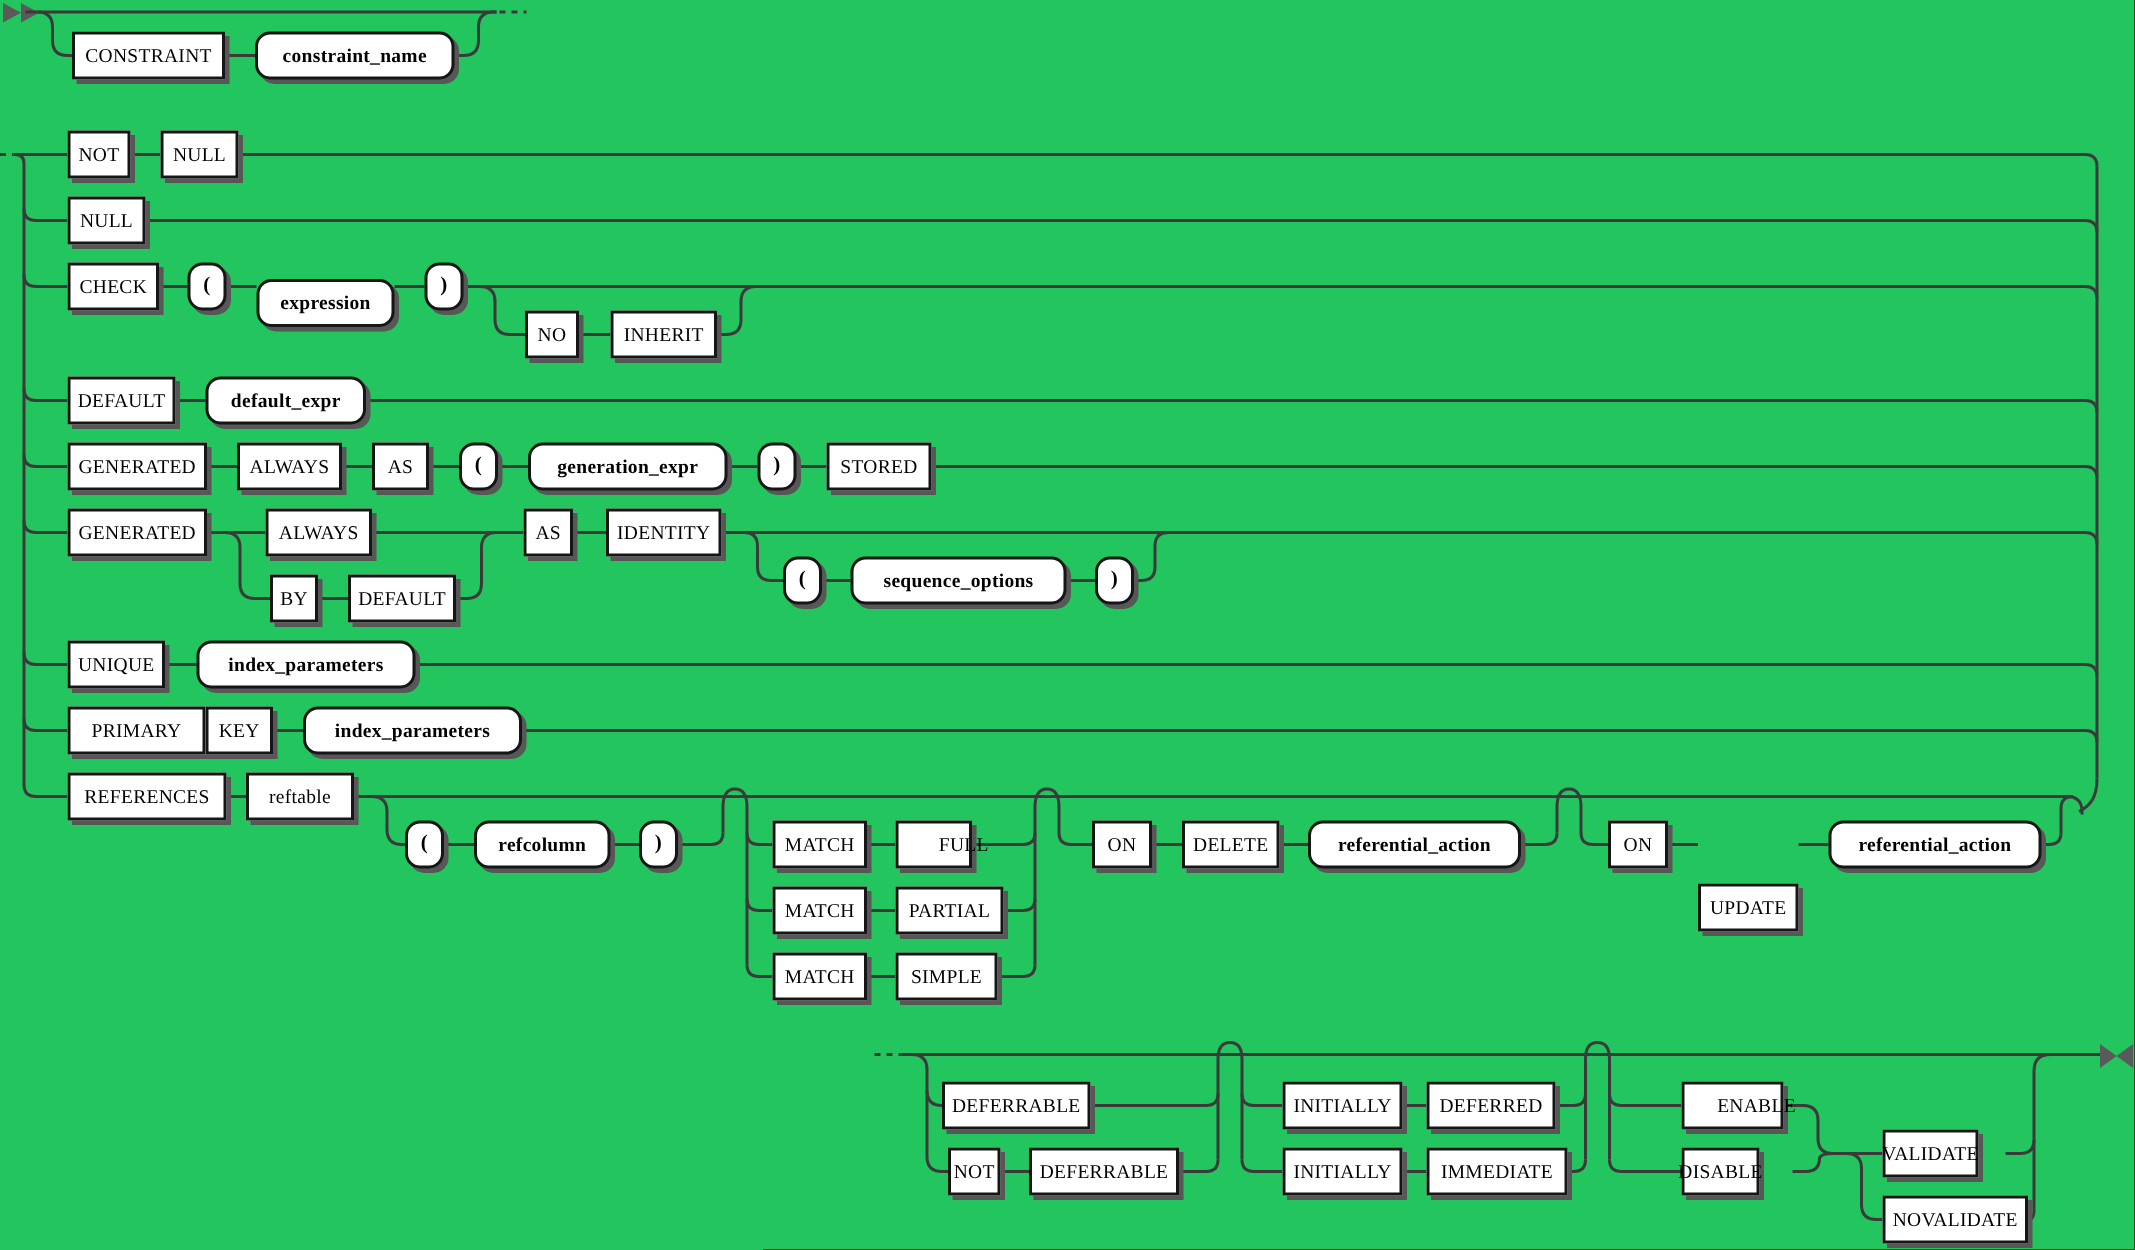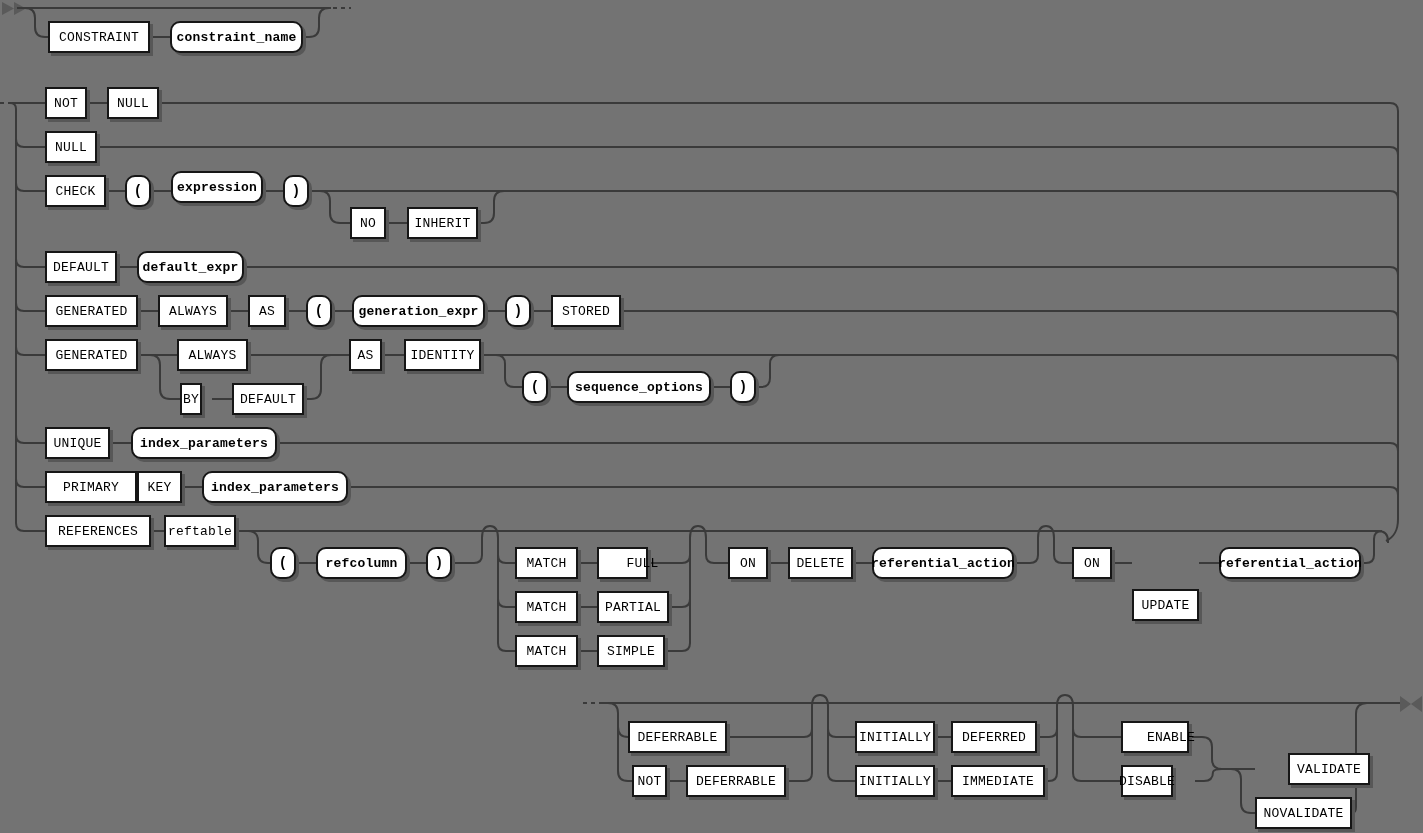--- a/index.html
+++ b/index.html
@@ -1,18 +1,18 @@
 <!DOCTYPE html>
 <html><head>
 <meta charset="utf-8">
 <style>
   html,body{margin:0;padding:0;background:#000;}
   .stage{
-    position:relative;width:1423px;height:833px;background:#737373;
-    font-family:Liberation Mono, monospace;overflow:hidden;
+    position:relative;width:1423px;height:833px;background:#22c55e;
+    font-family:Liberation Serif, serif;overflow:hidden;
   }
   .stage svg{position:absolute;left:0;top:0;}
   .rail{fill:none;stroke:#3a3a3a;stroke-width:2;stroke-linecap:butt;}
   .dash{stroke-dasharray:4 4;}
   .marker{fill:#5a5a5a;stroke:none;}
   .node{
     position:absolute;height:32px;box-sizing:border-box;background:#fff;
     border:2px solid #161616;box-shadow:3px 3px 0 #575757;color:#000;
     display:flex;align-items:center;justify-content:center;
     font-size:13px;letter-spacing:.2px;white-space:nowrap;
@@ -175,36 +175,36 @@
   </svg>
 
   <div id="nodes">
       <div class="node keyword" style="left: 48px; top: 21px; width: 102px;">CONSTRAINT</div>
       <div class="node nonterminal" style="left: 170px; top: 21px; width: 133px;">constraint_name</div>
       <div class="node keyword" style="left: 45px; top: 87px; width: 42px;">NOT</div>
       <div class="node keyword" style="left: 107px; top: 87px; width: 52px;">NULL</div>
       <div class="node keyword" style="left: 45px; top: 131px; width: 52px;">NULL</div>
       <div class="node keyword" style="left: 45px; top: 175px; width: 61px;">CHECK</div>
       <div class="node literal" style="left: 125px; top: 175px; width: 26px;">(</div>
-      <div class="node nonterminal" style="left: 171px; top: 171px; width: 92px;">expression</div>
+      <div class="node nonterminal" style="left: 171px; top: 186px; width: 92px;">expression</div>
       <div class="node literal" style="left: 283px; top: 175px; width: 26px;">)</div>
       <div class="node keyword" style="left: 350px; top: 207px; width: 36px;">NO</div>
       <div class="node keyword" style="left: 407px; top: 207px; width: 71px;">INHERIT</div>
       <div class="node keyword" style="left: 45px; top: 251px; width: 72px;">DEFAULT</div>
       <div class="node nonterminal" style="left: 137px; top: 251px; width: 107px;">default_expr</div>
       <div class="node keyword" style="left: 45px; top: 295px; width: 93px;">GENERATED</div>
       <div class="node keyword" style="left: 158px; top: 295px; width: 70px;">ALWAYS</div>
       <div class="node keyword" style="left: 248px; top: 295px; width: 38px;">AS</div>
       <div class="node literal" style="left: 306px; top: 295px; width: 26px;">(</div>
       <div class="node nonterminal" style="left: 352px; top: 295px; width: 133px;">generation_expr</div>
       <div class="node literal" style="left: 505px; top: 295px; width: 26px;">)</div>
       <div class="node keyword" style="left: 551px; top: 295px; width: 70px;">STORED</div>
       <div class="node keyword" style="left: 45px; top: 339px; width: 93px;">GENERATED</div>
       <div class="node keyword" style="left: 177px; top: 339px; width: 71px;">ALWAYS</div>
-      <div class="node keyword" style="left: 180px; top: 383px; width: 22px;">BY</div>
+      <div class="node keyword" style="left: 180px; top: 383px; width: 32px;">BY</div>
       <div class="node keyword" style="left: 232px; top: 383px; width: 72px;">DEFAULT</div>
       <div class="node keyword" style="left: 349px; top: 339px; width: 33px;">AS</div>
       <div class="node keyword" style="left: 404px; top: 339px; width: 77px;">IDENTITY</div>
       <div class="node literal" style="left: 522px; top: 371px; width: 26px;">(</div>
       <div class="node nonterminal" style="left: 567px; top: 371px; width: 144px;">sequence_options</div>
       <div class="node literal" style="left: 730px; top: 371px; width: 26px;">)</div>
       <div class="node keyword" style="left: 45px; top: 427px; width: 65px;">UNIQUE</div>
       <div class="node nonterminal" style="left: 131px; top: 427px; width: 146px;">index_parameters</div>
       <div class="node keyword" style="left: 45px; top: 471px; width: 92px;">PRIMARY</div>
       <div class="node keyword" style="left: 137px; top: 471px; width: 45px;">KEY</div>
@@ -228,16 +228,16 @@
       <div class="node nonterminal" style="left: 1219px; top: 547px; width: 142px;">referential_action</div>
       <div class="node keyword" style="left: 628px; top: 721px; width: 99px;">DEFERRABLE</div>
       <div class="node keyword" style="left: 632px; top: 765px; width: 35px;">NOT</div>
       <div class="node keyword" style="left: 686px; top: 765px; width: 100px;">DEFERRABLE</div>
       <div class="node keyword" style="left: 855px; top: 721px; width: 80px;">INITIALLY</div>
       <div class="node keyword" style="left: 951px; top: 721px; width: 86px;">DEFERRED</div>
       <div class="node keyword" style="left: 855px; top: 765px; width: 80px;">INITIALLY</div>
       <div class="node keyword" style="left: 951px; top: 765px; width: 94px;">IMMEDIATE</div>
       <div class="node keyword" style="left: 1121px; top: 721px; width: 68px; padding-left: 32px;">ENABLE</div>
       <div class="node keyword" style="left: 1121px; top: 765px; width: 52px;">DISABLE</div>
-      <div class="node keyword" style="left: 1288px; top: 753px; width: 82px;">VALIDATE</div>
+      <div class="node keyword" style="left: 1255px; top: 753px; width: 64px;">VALIDATE</div>
       <div class="node keyword" style="left: 1255px; top: 797px; width: 97px;">NOVALIDATE</div>
     </div>
 </div>
 
 </body></html>

